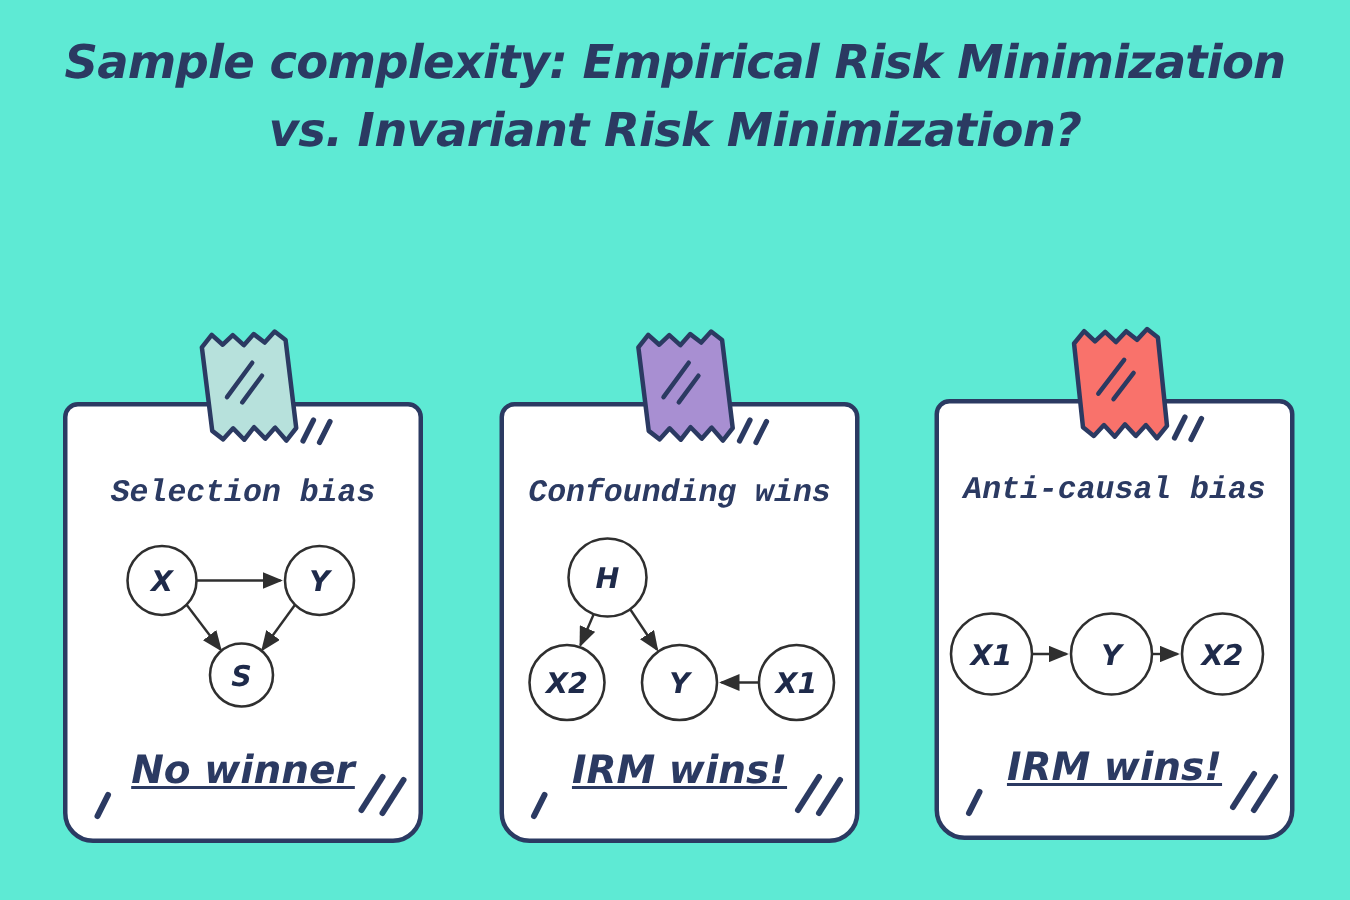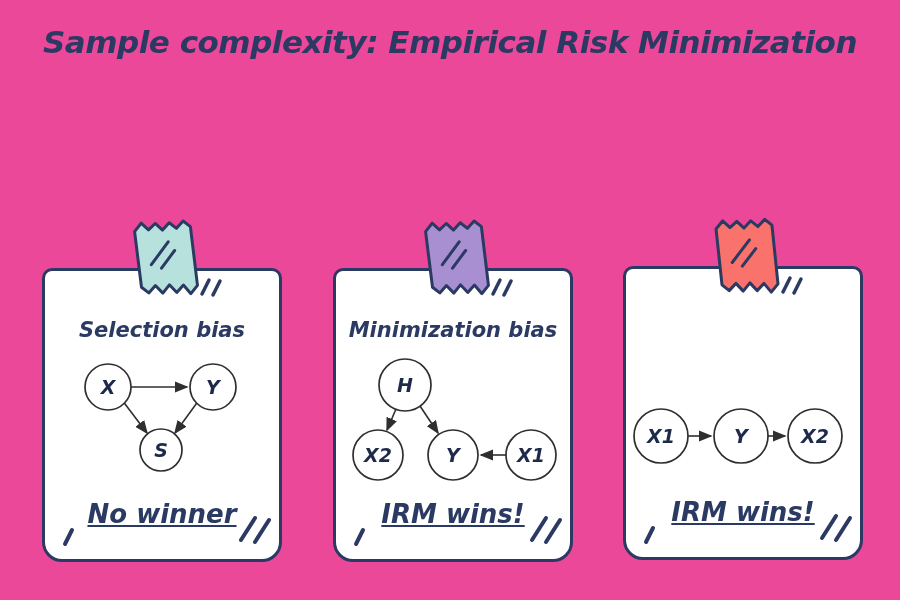--- a/index.html
+++ b/index.html
@@ -1,17 +1,17 @@
 <!DOCTYPE html>
 <html><head>
 <meta charset="utf-8">
 <style>
   html,body{margin:0;padding:0;background:#fff;}
   #stage{
-    position:relative;width:900px;height:600px;background:#ec4899;
+    position:relative;width:900px;height:600px;background:#5eead4;
     overflow:hidden;font-family:"DejaVu Sans",sans-serif;color:#2b3a62;
   }
   .hand{font-style:italic;font-weight:bold;color:#2b3a62;}
   #title{
     position:absolute;top:20px;left:0;right:0;text-align:center;
     font-size:31px;line-height:45px;letter-spacing:-0.5px;
   }
   #subtitle{
     position:absolute;top:160px;left:0;right:0;text-align:center;
     font-size:27px;letter-spacing:-0.3px;
@@ -19,21 +19,21 @@
   .card{
     position:absolute;width:240px;height:294px;background:#fff;
     border:3.5px solid #2b3a62;border-radius:10px 10px 20px 20px;
     box-sizing:border-box;
   }
   #card-selection{left:42px;top:268px;}
   #card-confounding{left:333px;top:268px;}
   #card-anticausal{left:623px;top:266px;}
   .card-label{
     position:absolute;top:47px;left:0;width:100%;text-align:center;
-    font-size:21px;font-weight:bold;font-style:italic;
+    font-size:21px;font-weight:bold;font-style:italic;font-family:Liberation Mono, monospace;
   }
   .verdict{
     position:absolute;top:228px;left:0;width:100%;text-align:center;
     font-size:26px;font-weight:bold;font-style:italic;text-decoration:underline;
   }
   .decor{
     position:absolute;left:-7px;top:-58px;width:254px;height:368px;
     overflow:visible;pointer-events:none;
   }
   .decor line{stroke:#2b3a62;stroke-linecap:round;}
@@ -54,20 +54,21 @@
     <marker id="arrowhead" markerWidth="9" markerHeight="7" refX="7.5" refY="3.5" orient="auto">
       <path d="M0,0 L8.5,3.5 L0,7 z" fill="#2f2f2f"></path>
     </marker>
   </defs>
 </svg>
 
 <div id="stage">
 
   <div id="title" class="hand">
     <div>Sample complexity: Empirical Risk Minimization</div>
+    <div>vs. Invariant Risk Minimization?</div>
   </div>
 
 
   <div class="card" id="card-selection">
     <svg class="decor">
       <g transform="rotate(-3 127 45)">
         <polygon points="98,17 105,9 112,16 119,10 126,17 133,10 140,16 147,9 154,15 158,74 151,82 144,73 137,80 130,72 123,80 116,72 109,79 102,73" fill="#b7e1dc"></polygon>
         <line x1="113" y1="51" x2="131" y2="29" stroke-width="3"></line>
         <line x1="123" y1="55" x2="137" y2="38" stroke-width="3"></line>
       </g>
@@ -102,21 +103,21 @@
         <line x1="113" y1="51" x2="131" y2="29" stroke-width="3"></line>
         <line x1="123" y1="55" x2="137" y2="38" stroke-width="3"></line>
       </g>
       <line x1="164" y1="81" x2="171" y2="67" stroke-width="3.5"></line>
       <line x1="175" y1="82" x2="182" y2="68" stroke-width="3.5"></line>
       <line x1="27" y1="331" x2="34" y2="317" stroke-width="4"></line>
       <line x1="203" y1="327" x2="217" y2="305" stroke-width="4"></line>
       <line x1="217" y1="329" x2="231" y2="307" stroke-width="4"></line>
     </svg>
 
-    <div class="card-label">Minimization bias</div>
+    <div class="card-label">Confounding wins</div>
 
     <svg class="graph" style="top:85px" width="233" height="135">
       <line x1="60" y1="53" x2="51" y2="74" marker-end="url(#arrowhead)"></line>
       <line x1="84" y1="50" x2="102" y2="77" marker-end="url(#arrowhead)"></line>
       <line x1="170" y1="99" x2="145" y2="99" marker-end="url(#arrowhead)"></line>
       <circle cx="69" cy="29" r="26"></circle>
       <circle cx="42" cy="99" r="25"></circle>
       <circle cx="117" cy="99" r="25"></circle>
       <circle cx="195" cy="99" r="25"></circle>
       <text x="69" y="36">H</text>
@@ -135,20 +136,21 @@
         <line x1="113" y1="51" x2="131" y2="29" stroke-width="3"></line>
         <line x1="123" y1="55" x2="137" y2="38" stroke-width="3"></line>
       </g>
       <line x1="164" y1="81" x2="171" y2="67" stroke-width="3.5"></line>
       <line x1="175" y1="82" x2="182" y2="68" stroke-width="3.5"></line>
       <line x1="27" y1="331" x2="34" y2="317" stroke-width="4"></line>
       <line x1="203" y1="327" x2="217" y2="305" stroke-width="4"></line>
       <line x1="217" y1="329" x2="231" y2="307" stroke-width="4"></line>
     </svg>
 
+    <div class="card-label">Anti-causal bias</div>
 
     <svg class="graph" style="top:122px" width="233" height="100">
       <line x1="62" y1="45" x2="85" y2="45" marker-end="url(#arrowhead)"></line>
       <line x1="142" y1="45" x2="159" y2="45" marker-end="url(#arrowhead)"></line>
       <circle cx="35" cy="45" r="27"></circle>
       <circle cx="115" cy="45" r="27"></circle>
       <circle cx="189" cy="45" r="27"></circle>
       <text x="35" y="52">X1</text>
       <text x="115" y="52">Y</text>
       <text x="189" y="52">X2</text>

